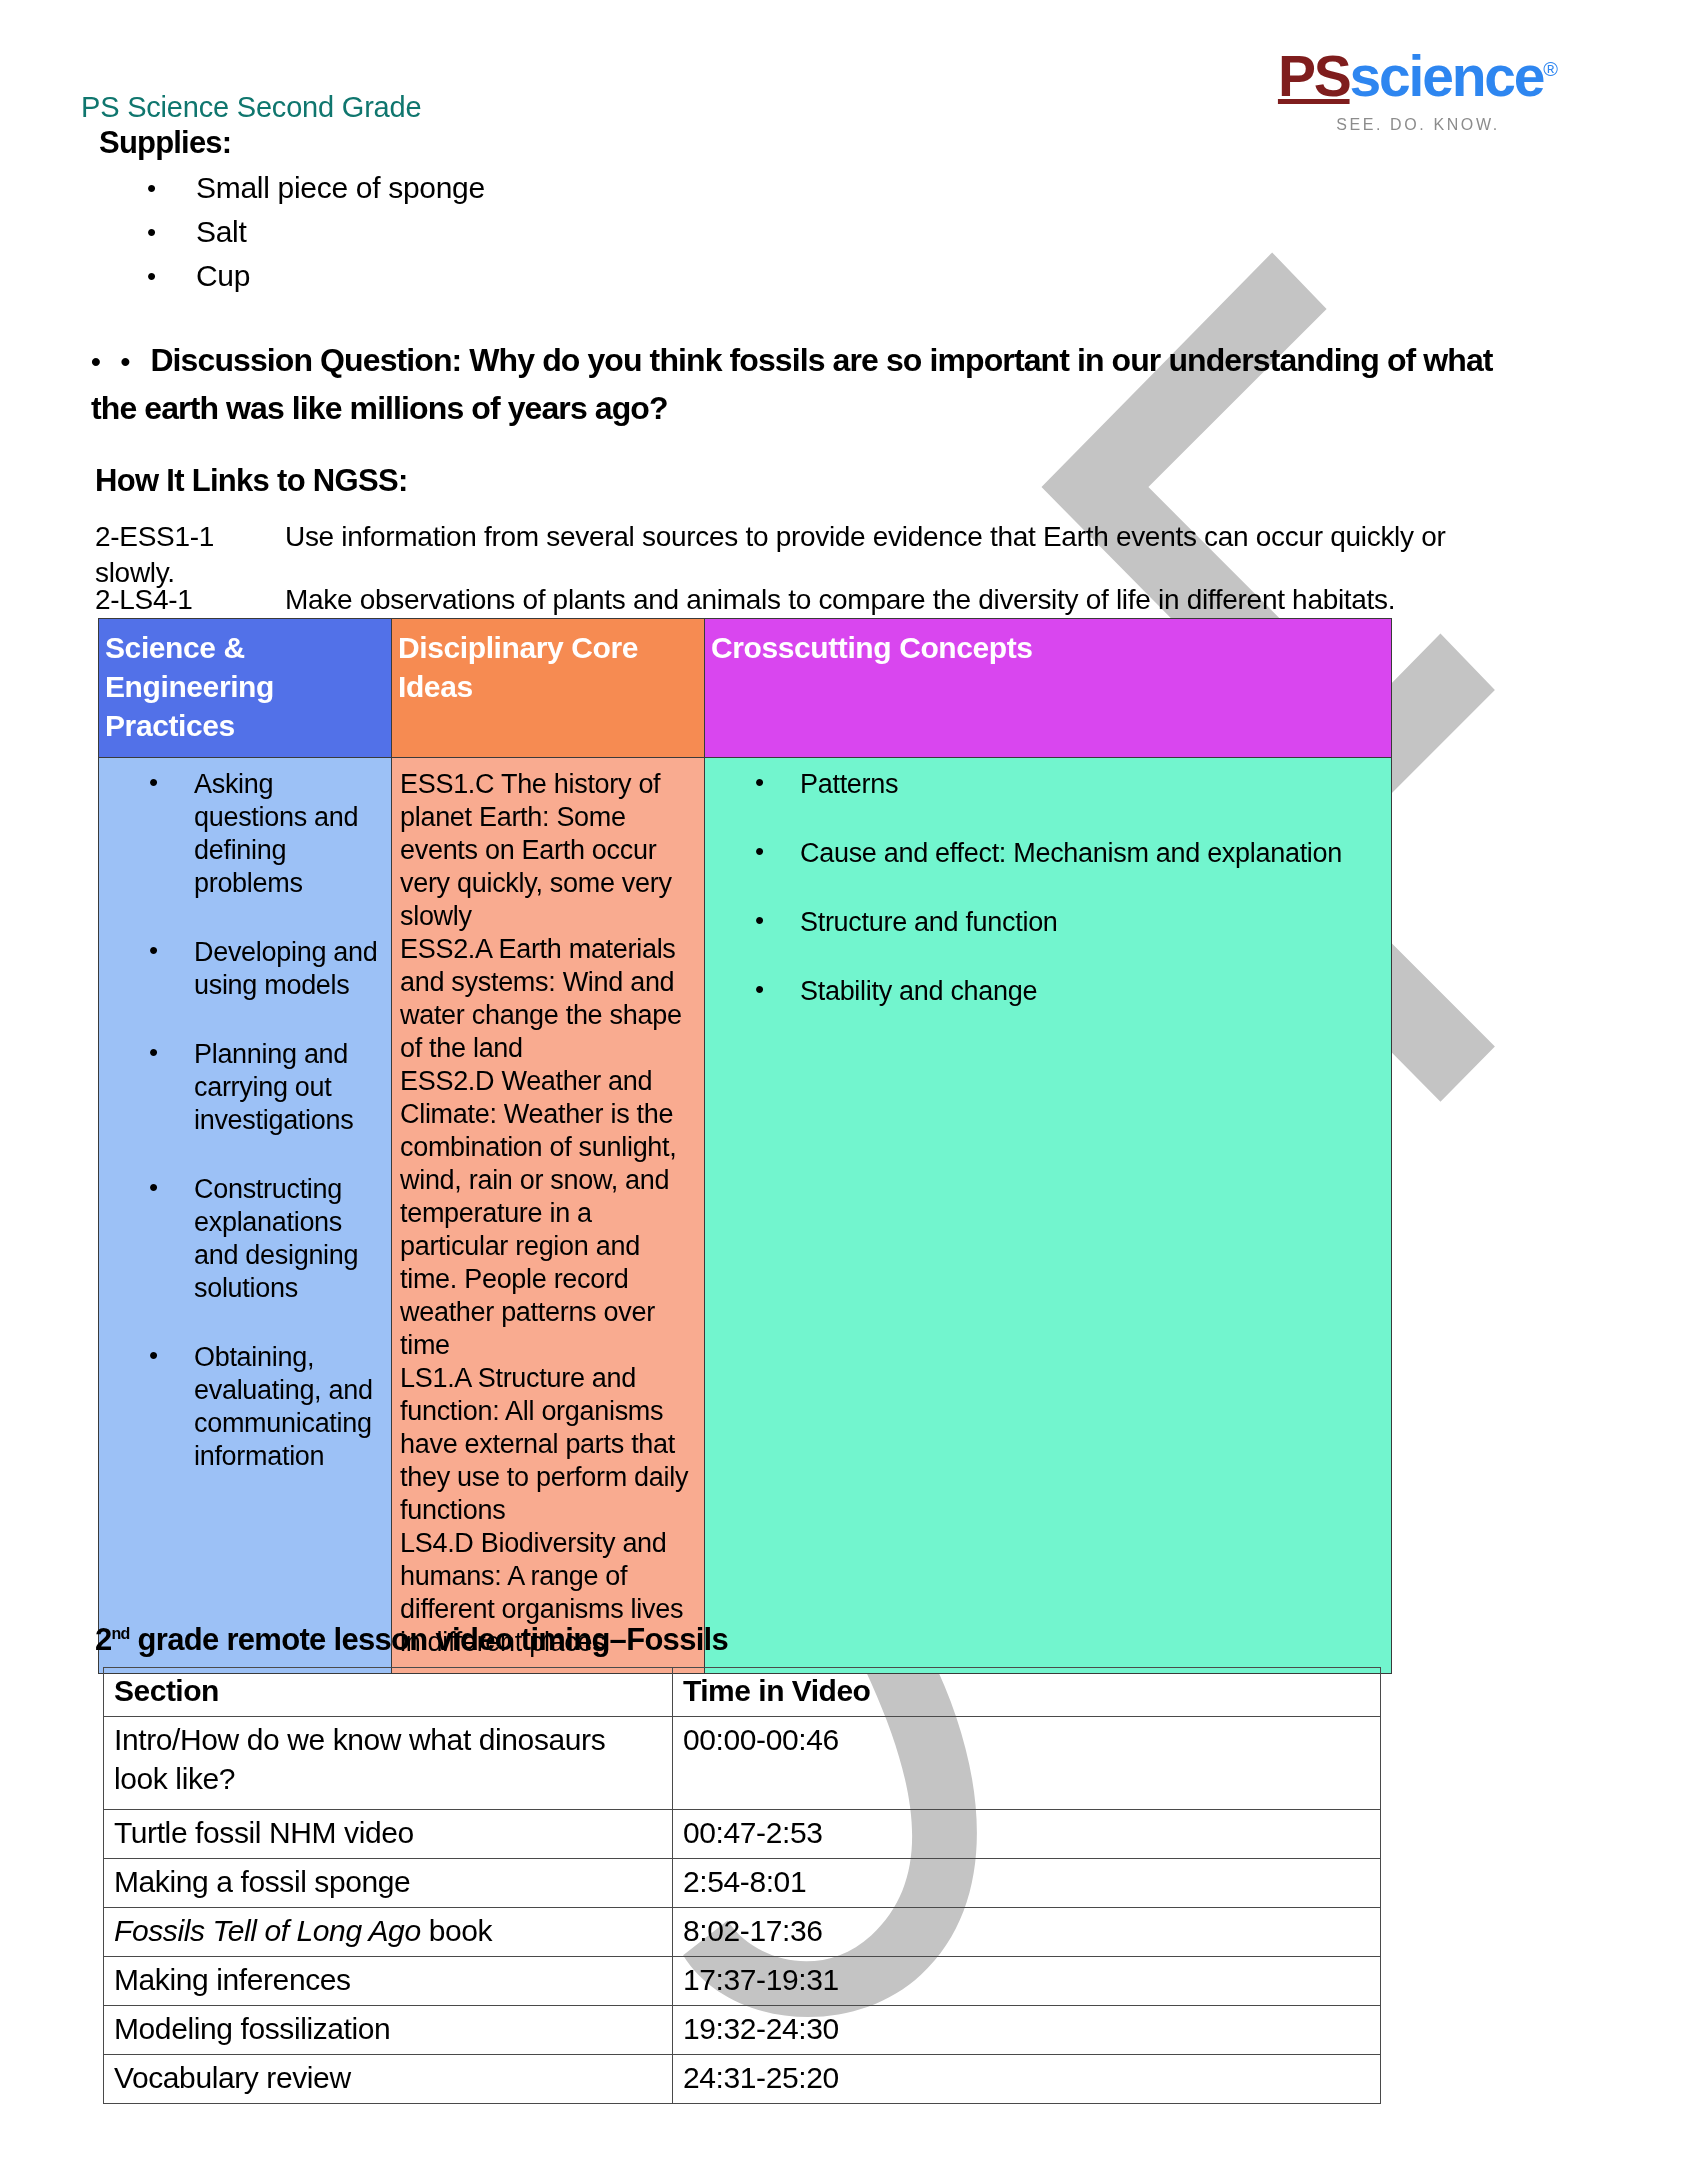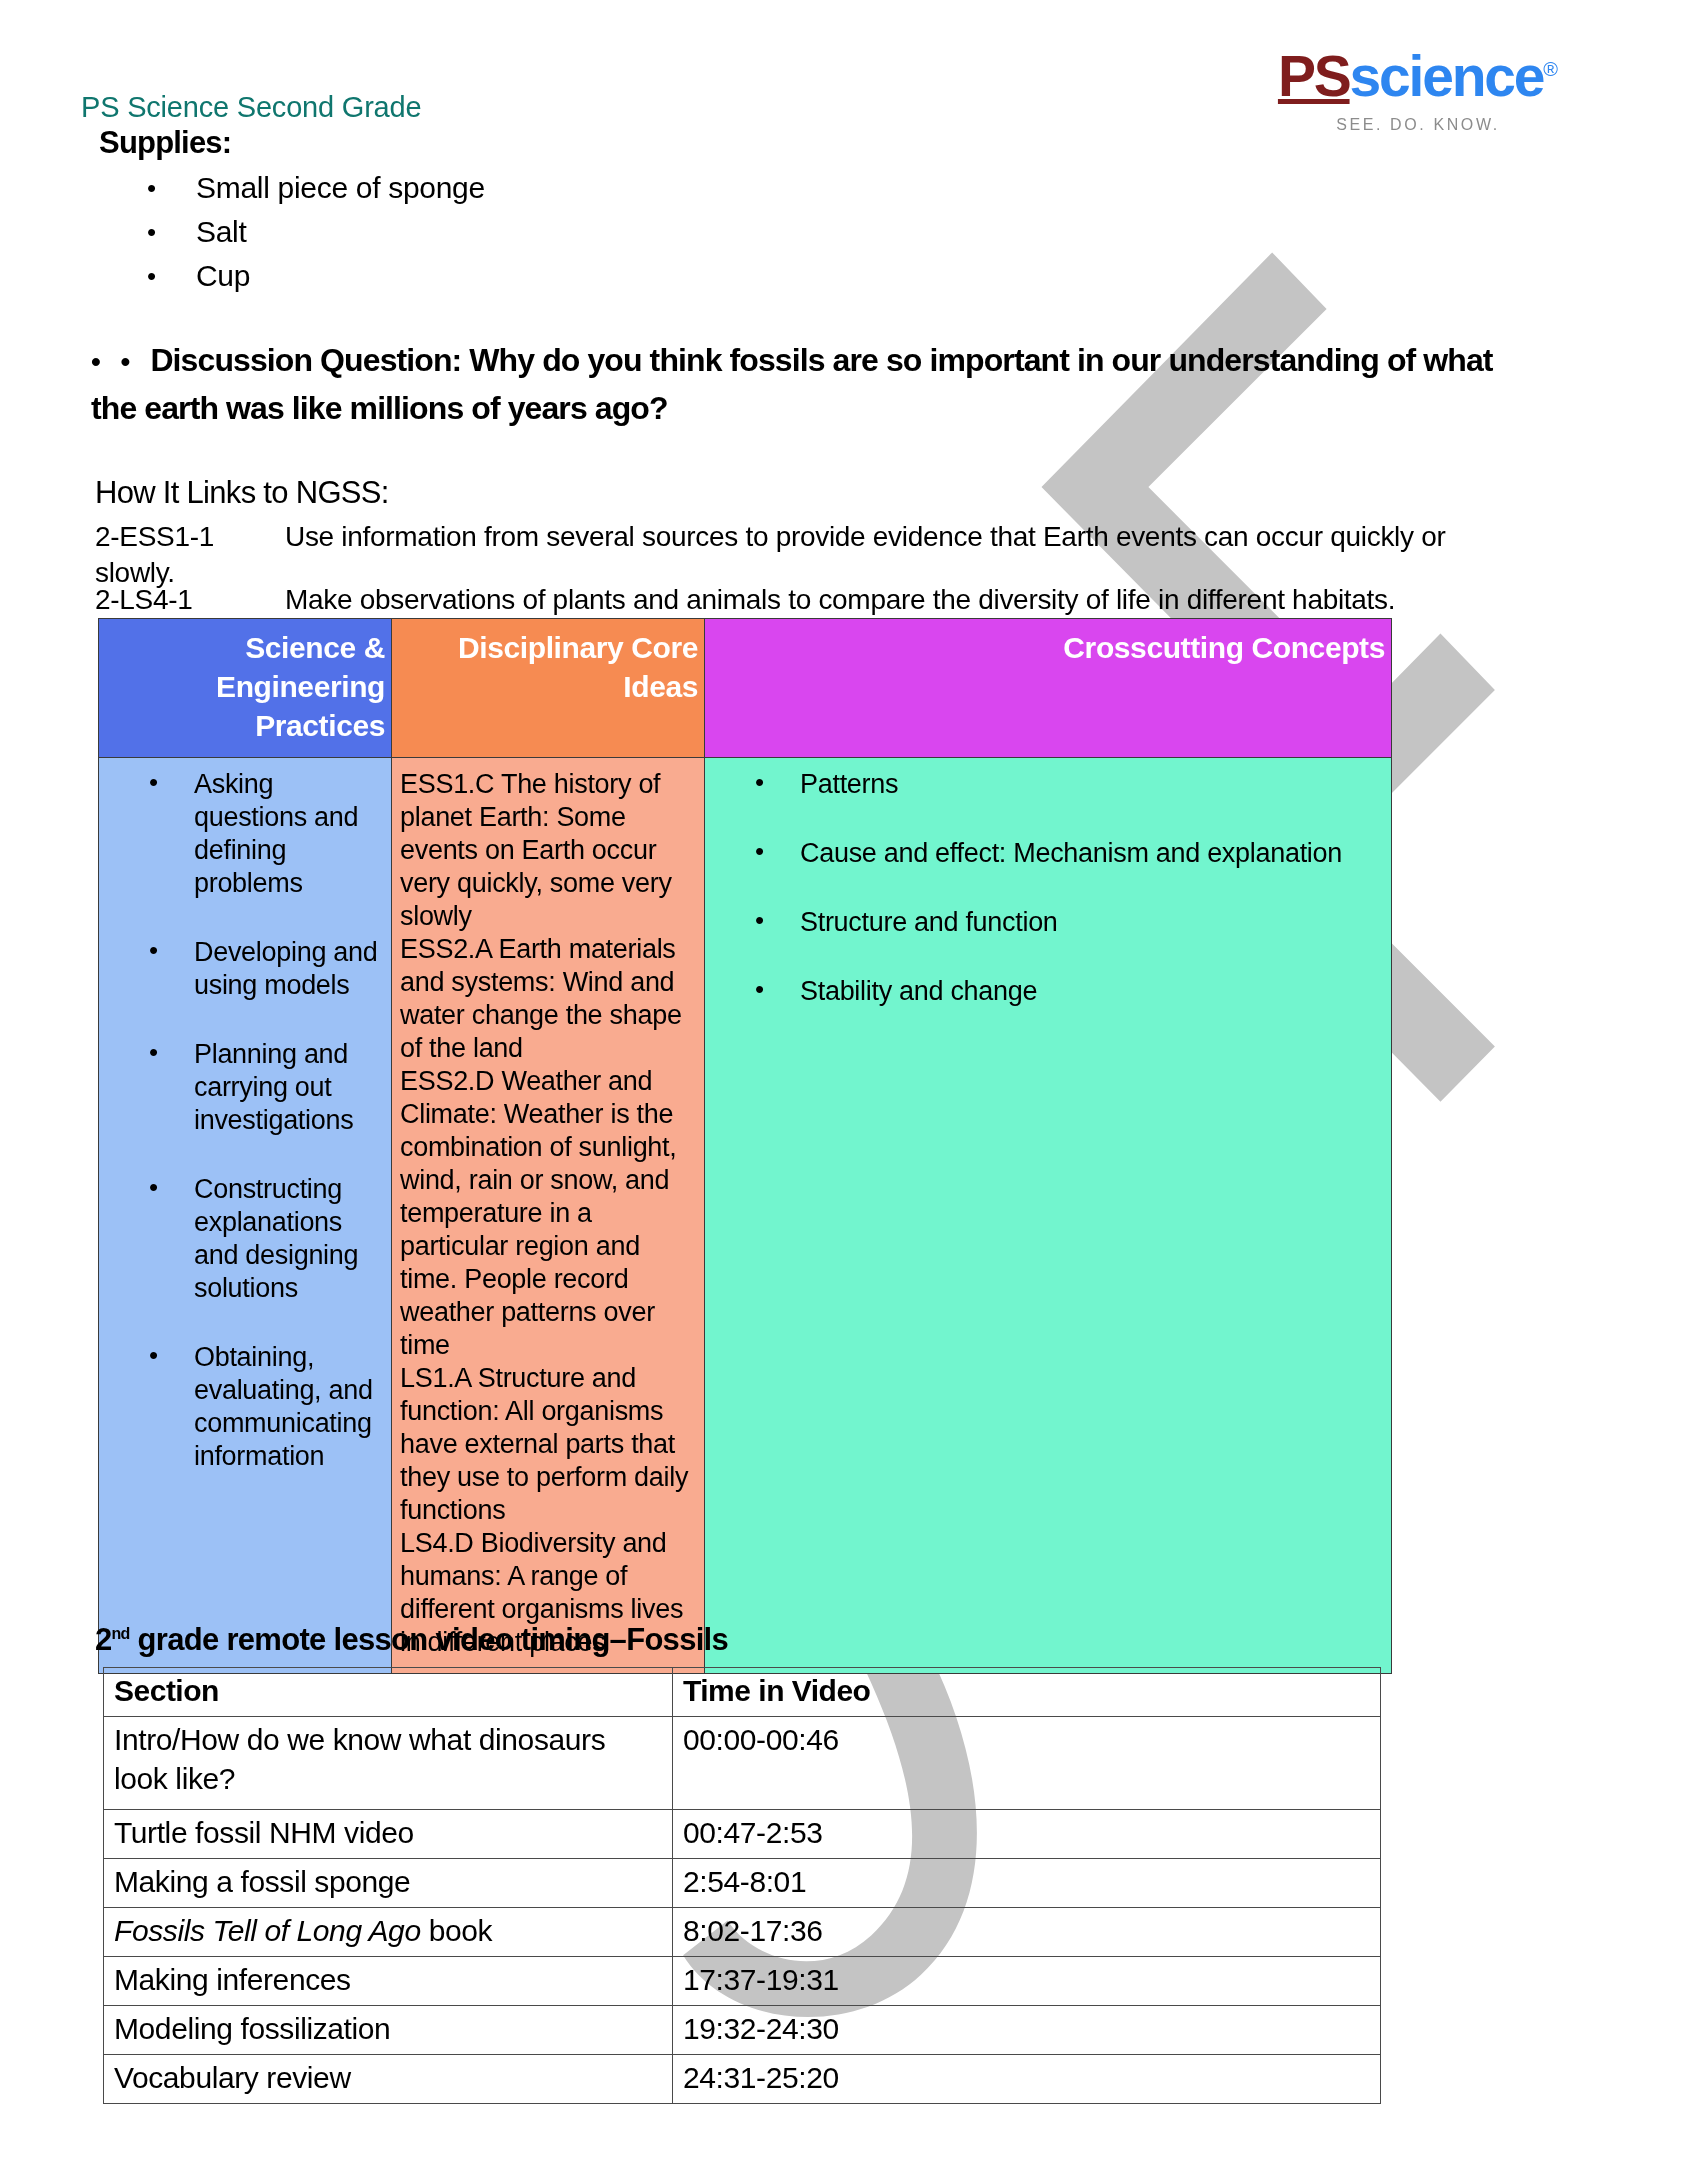--- a/index.html
+++ b/index.html
@@ -121,23 +121,23 @@
   .dq-bullets {
     letter-spacing: 6px;
     margin-right: 14px;
     font-size: 28px;
   }
 
   
   .ngss-title {
     position: absolute;
     left: 95px;
-    top: 475px;
+    top: 463px;
     font-size: 31px;
-    font-weight: 400;
+    font-weight: 700;
     letter-spacing: -0.7px;
   }
   .ngss-line {
     position: absolute;
     left: 95px;
     width: 1416px;
     font-size: 28px;
     line-height: 36px;
     letter-spacing: -0.3px;
   }
@@ -156,21 +156,21 @@
     width: 1293px;
     border-collapse: collapse;
     table-layout: fixed;
   }
   .ngss-table td {
     border: 1.5px solid #3a3a3a;
     vertical-align: top;
     padding: 0;
   }
   .ngss-head {
-    text-align: right;
+    text-align: left;
     color: #ffffff;
     font-weight: 900;
     font-size: 30px;
     line-height: 39px;
     letter-spacing: -0.4px;
     padding: 9px 6px 12px 6px !important;
     height: 99px;
   }
   .ngss-head.blue   { background: #5271E8; }
   .ngss-head.orange { background: #F68B52; }

